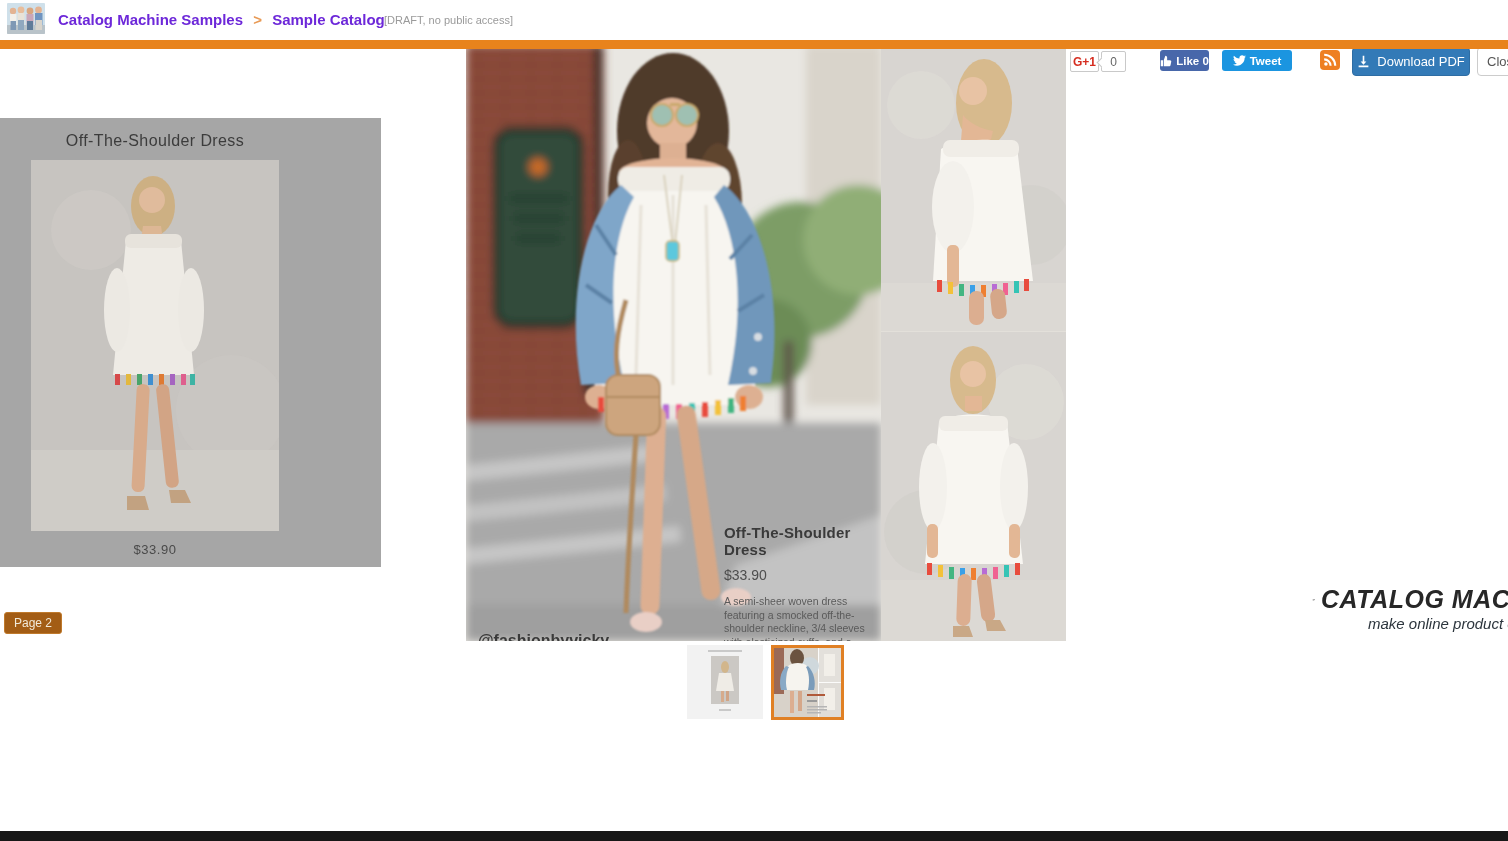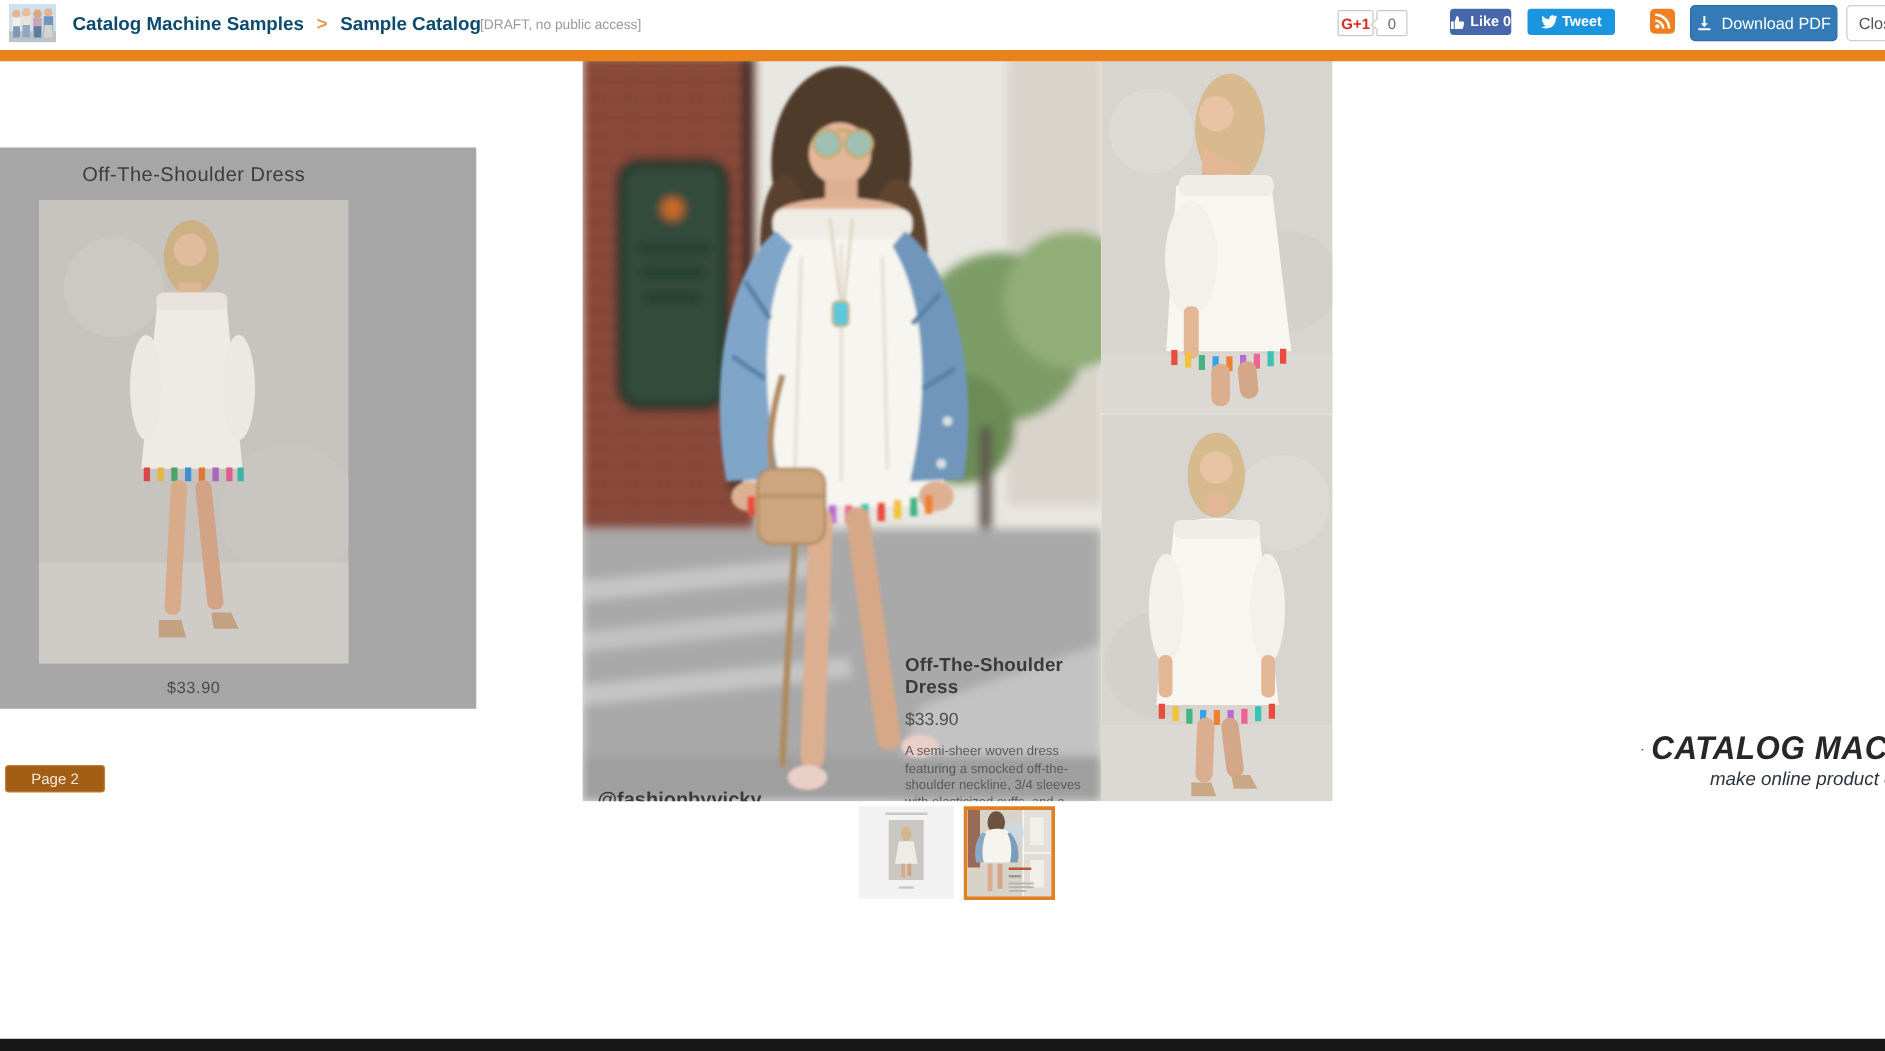--- a/index.html
+++ b/index.html
@@ -4,26 +4,26 @@
 <style>
   * { margin:0; padding:0; box-sizing:border-box; }
   html,body { width:1508px; height:841px; overflow:hidden; background:#171717;
               font-family:"Liberation Sans", sans-serif; }
 
   
   #header { position:absolute; top:0; left:0; width:1508px; height:40px; background:#ffffff; z-index:30; }
   #orange-bar { position:absolute; top:40px; left:0; width:1508px; height:9px; background:#e8831c; z-index:30; }
   #logo { position:absolute; top:3px; left:7px; width:38px; height:31px; overflow:hidden; border-radius:1px; }
   #breadcrumb { position:absolute; top:11px; left:58px; font-size:15px; font-weight:bold; color:#e87b20; white-space:nowrap; }
-  #breadcrumb .crumb { color:#0c4a6e; cursor:pointer; }
+  #breadcrumb .crumb { color:#6d28d9; cursor:pointer; }
   #breadcrumb .sep { color:#e89a55; padding:0 6px; font-weight:bold; }
   #draft-note { position:absolute; top:14px; left:384px; font-size:11px; color:#9a9a9a;text-align:center; }
 
   .hdr-btn { position:absolute; display:flex; align-items:center; justify-content:center;
-             cursor:pointer; white-space:nowrap; }
+             cursor:pointer; white-space:nowrap;margin-top:43px; }
   #gplus-btn { top:8px; left:1070px; width:29px; height:21px; background:#fff; border:1px solid #c9c9c9;
                border-radius:2px; color:#d62d20; font-size:12px; font-weight:bold; }
   #gplus-count { top:8px; left:1101px; width:25px; height:21px; background:#fff; border:1px solid #c9c9c9;
                  border-radius:2px; color:#666; font-size:12px; }
   #gplus-count:before { content:""; position:absolute; left:-4px; top:7px; width:6px; height:6px;
                  background:#fff; border-left:1px solid #c9c9c9; border-bottom:1px solid #c9c9c9;
                  transform:rotate(45deg); }
   #like-btn { top:7px; left:1160px; width:49px; height:21px; background:#4867aa; border-radius:3px;
               color:#fff; font-size:11.5px; font-weight:bold; gap:4px; }
   #tweet-btn { top:7px; left:1222px; width:70px; height:21px; background:#1b95e0; border-radius:3px;
@@ -39,21 +39,21 @@
 
   
   #left-page { position:absolute; top:79px; left:0; width:381px; height:449px; background:#a6a6a6; cursor:pointer; }
   #left-page-title { position:absolute; top:14px; left:0; width:310px; text-align:center;
                      font-size:16px; color:#3c3c3c; letter-spacing:0.4px; }
   #left-page-img { position:absolute; top:42px; left:31px; width:248px; height:371px; overflow:hidden; }
   #left-page-price { position:absolute; top:424px; left:0; width:310px; text-align:center;
                      font-size:13px; color:#4a4a4a; letter-spacing:0.5px; }
 
   
-  #page-badge { position:absolute; top:573px; left:4px; padding:3px 20px; background:#a35d15;
+  #page-badge { position:absolute; top:573px; left:4px; padding:3px 9px; background:#a35d15;
                 border:1px solid #c07a2c; border-radius:3px; color:#f2ead9; font-size:12px; }
 
   
   #main-page { position:absolute; top:6px; left:466px; width:600px; height:596px; background:#e9e7e2; }
   #center-photo { position:absolute; top:0; left:0; width:415px; height:596px; overflow:hidden; cursor:pointer; }
   #right-col { position:absolute; top:0; left:415px; width:185px; height:596px; }
   #photo-side { position:absolute; top:0; left:0; width:185px; height:286px; overflow:hidden; cursor:pointer; }
   #photo-front { position:absolute; top:286px; left:0; width:185px; height:310px; overflow:hidden;
                  border-top:1px solid #e3e0da; cursor:pointer; }
 

